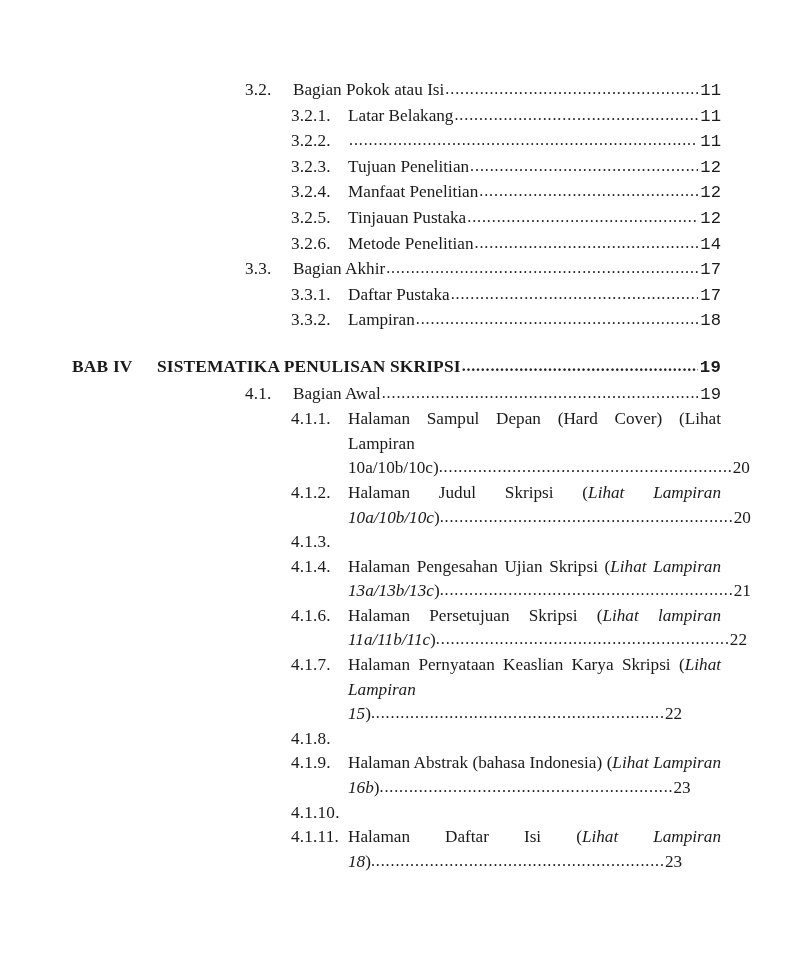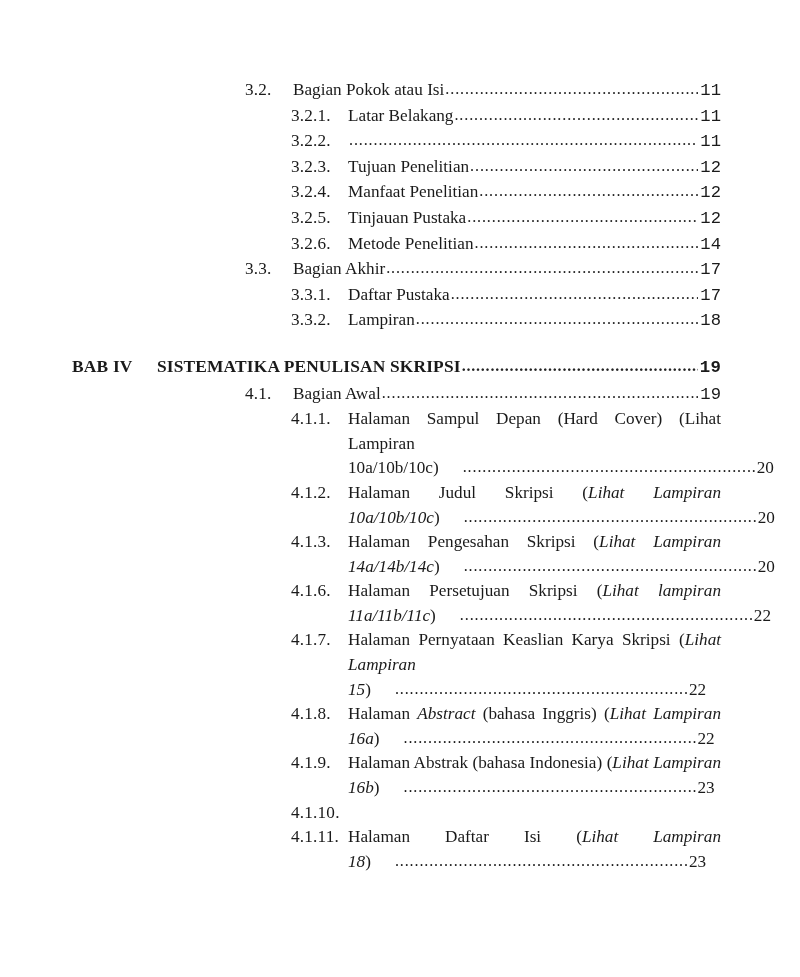--- a/index.html
+++ b/index.html
@@ -74,21 +74,20 @@
 
   
   .just .entry {
     text-align: justify;
     text-align-last: justify;
     word-spacing: 0;
     hyphens: none;
   }
   .just .entry .tailwrap {
     white-space: nowrap;
-    margin-left: 24px;
   }
   .just .entry .leader {
     letter-spacing: 0.9px;
     font-size: 16px;
     position: relative;
     top: -1px;
   }
 
   
   .lvl2 { padding-left: 245px; }
@@ -232,33 +231,35 @@
         <div class="toc-row just lvl3">
           <span class="num">4.1.1.</span>
           <span class="entry"><span><span>Halaman Sampul Depan (Hard Cover) (Lihat Lampiran 10a/10b/10c)</span></span><span class="tailwrap"><span class="leader">............................................................</span><span class="pgnum">20</span></span></span>
         </div>
         <div class="toc-row just lvl3">
           <span class="num">4.1.2.</span>
           <span class="entry"><span><span>Halaman Judul Skripsi (</span><i>Lihat Lampiran 10a/10b/10c</i><span>)</span></span><span class="tailwrap"><span class="leader">............................................................</span><span class="pgnum">20</span></span></span>
         </div>
         <div class="toc-row just lvl3">
           <span class="num">4.1.3.</span>
-          <span class="entry"><span><span>Halaman Pengesahan Skripsi (</span><i>Lihat Lampiran 14a/14b/14c</i><span>)</span></span><span class="tailwrap"><span class="leader">............................................................</span><span class="pgnum">20</span></span></span>
+        </div>
+        <div class="toc-row just lvl3">
+          <span class="num">4.1.4.</span>
+          <span class="entry"><span><span>Halaman Pengesahan Ujian Skripsi (</span><i>Lihat Lampiran 13a/13b/13c</i><span>)</span></span><span class="tailwrap"><span class="leader">............................................................</span><span class="pgnum">21</span></span></span>
         </div>
         <div class="toc-row just lvl3">
           <span class="num">4.1.6.</span>
           <span class="entry"><span><span>Halaman Persetujuan Skripsi (</span><i>Lihat lampiran 11a/11b/11c</i><span>)</span></span><span class="tailwrap"><span class="leader">............................................................</span><span class="pgnum">22</span></span></span>
         </div>
         <div class="toc-row just lvl3">
           <span class="num">4.1.7.</span>
           <span class="entry"><span><span>Halaman Pernyataan Keaslian Karya Skripsi (</span><i>Lihat Lampiran 15</i><span>)</span></span><span class="tailwrap"><span class="leader">............................................................</span><span class="pgnum">22</span></span></span>
         </div>
         <div class="toc-row just lvl3">
           <span class="num">4.1.8.</span>
-          <span class="entry"><span><span>Halaman </span><i>Abstract</i><span> (bahasa Inggris) (</span><i>Lihat Lampiran 16a</i><span>)</span></span><span class="tailwrap"><span class="leader">............................................................</span><span class="pgnum">22</span></span></span>
         </div>
         <div class="toc-row just lvl3">
           <span class="num">4.1.9.</span>
           <span class="entry"><span><span>Halaman Abstrak (bahasa Indonesia) (</span><i>Lihat Lampiran 16b</i><span>)</span></span><span class="tailwrap"><span class="leader">............................................................</span><span class="pgnum">23</span></span></span>
         </div>
         <div class="toc-row just lvl3">
           <span class="num">4.1.10.</span>
         </div>
         <div class="toc-row just lvl3">
           <span class="num">4.1.11.</span>

